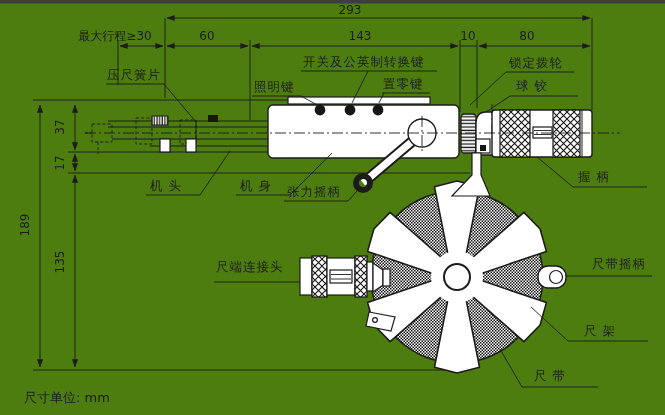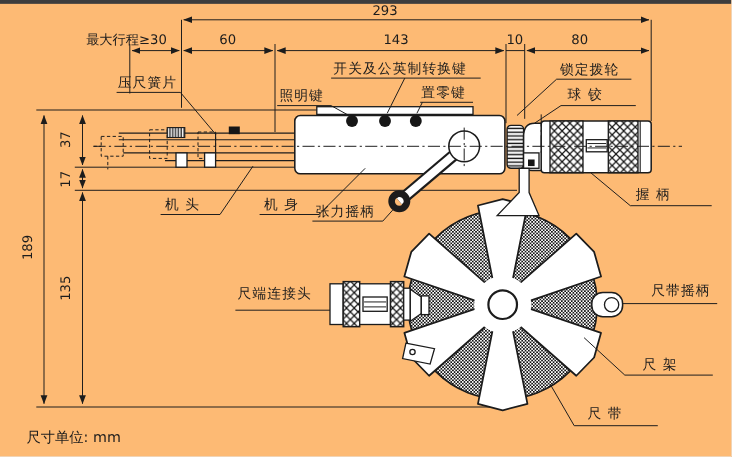--- a/index.html
+++ b/index.html
@@ -1,16 +1,16 @@
 <!DOCTYPE html>
 <html><head>
 <meta charset="utf-8">
 <style>
   html,body{margin:0;padding:0;background:#e8e8e8;}
-  .stage{position:relative;width:665px;height:415px;background:#fdba74;overflow:hidden;
+  .stage{position:relative;width:665px;height:415px;background:#4d7c0f;overflow:hidden;
          font-family:"DejaVu Sans",sans-serif;}
   svg text{font-family:"DejaVu Sans",sans-serif;fill:#1c1c1c;white-space:pre;}
   .dimtxt{font-size:12px;}
   .lbl{font-size:12.5px;letter-spacing:1px;}
   .small{font-size:13px;}
   .ln{stroke:#1c1c1c;stroke-width:1;fill:none;}
   .thin{stroke:#1c1c1c;stroke-width:0.9;fill:none;}
   .wf{fill:#ffffff;stroke:#1c1c1c;stroke-width:1.4;}
   .wf2{fill:#ffffff;stroke:#1c1c1c;stroke-width:1.2;}
   .dash{stroke:#1c1c1c;stroke-width:0.9;fill:none;stroke-dasharray:3 2.2;}

